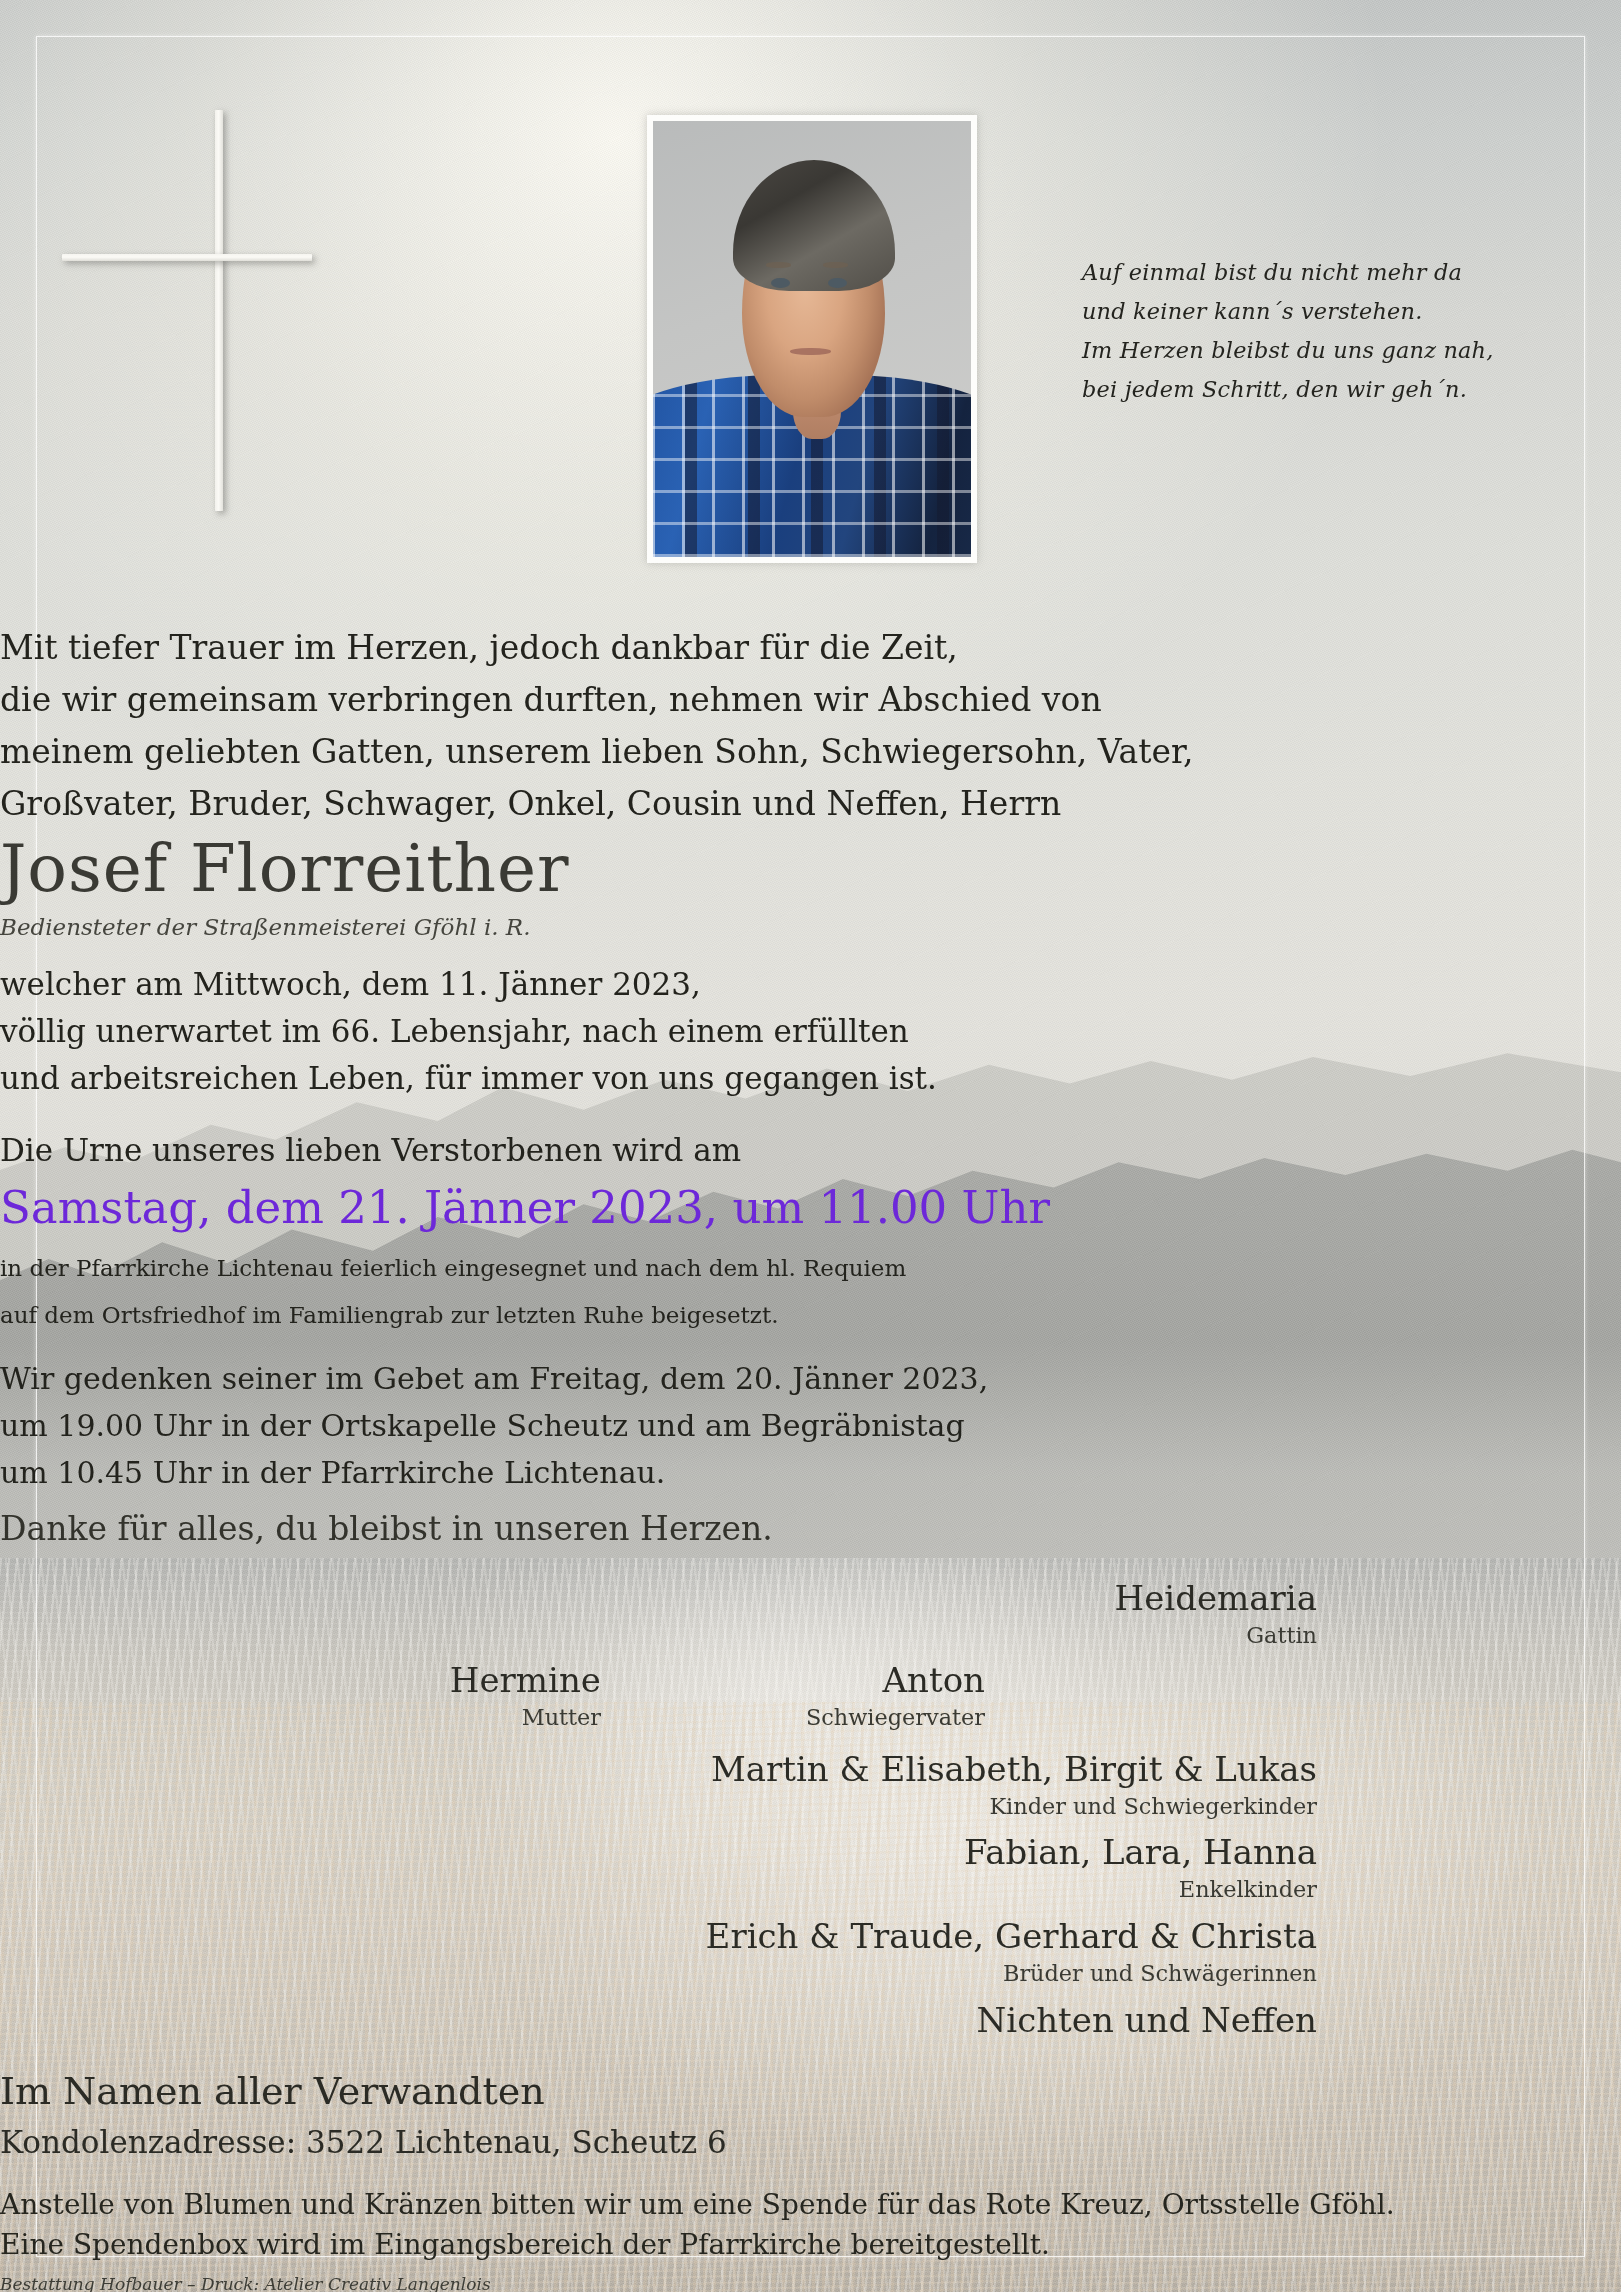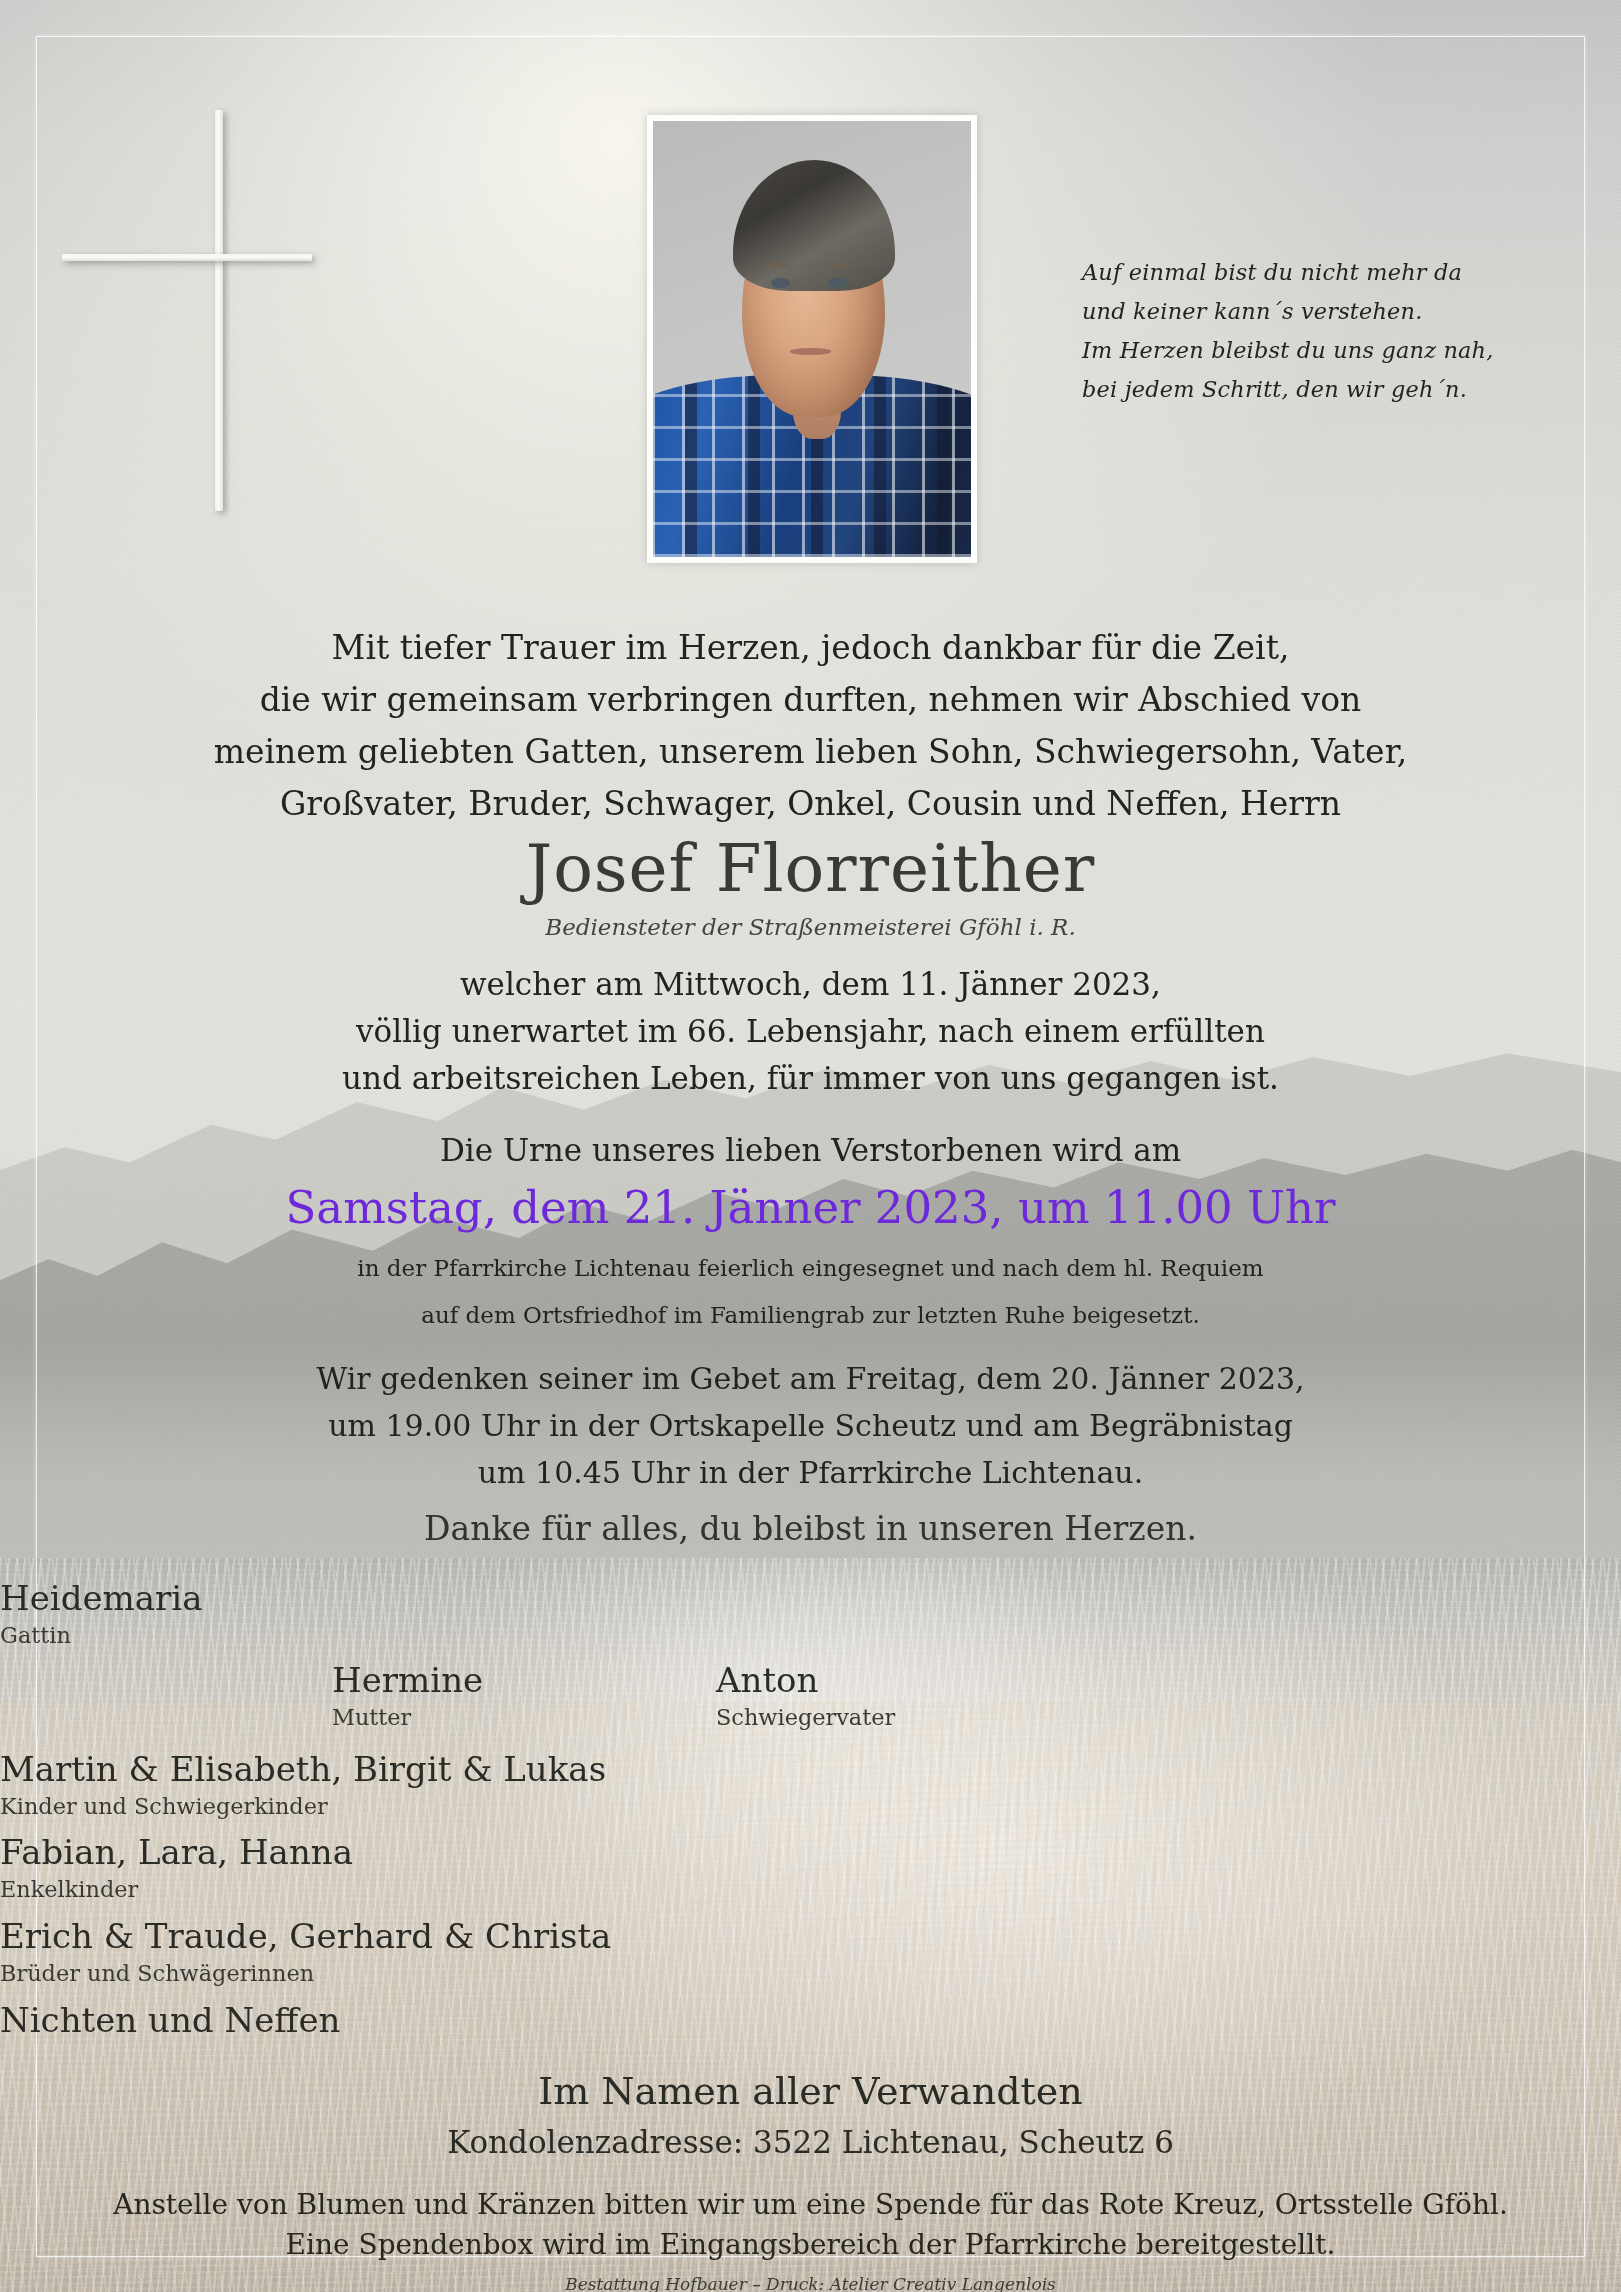--- a/index.html
+++ b/index.html
@@ -196,33 +196,33 @@
   
   .poem {
     position:absolute; left:1055px; top:253px; width:502px;
     font-family:"DejaVu Serif","Liberation Serif",serif;
     font-size:22.4px; line-height:39px; color:#24241f; font-style:italic;
     letter-spacing:0.2px;
     margin-left:27px;
   }
   .poem div { white-space:nowrap; }
 
-  .blk { position:absolute; left:0; width:1621px; text-align:center; }
+  .blk { position:absolute; left:0; width:1621px; text-align:left; }
 
   .intro  { top:622px;  font-size:33px; line-height:52px; color:#23231d; }
   .name   { top:831px;  font-size:66px; line-height:75px; color:#3a3a34; letter-spacing:0.9px; }
   .role   { top:913px; font-size:23px; line-height:29px; color:#45453e; font-style:italic; }
   .death  { top:961px; font-size:31px; line-height:47px; color:#23231d; }
   .urne   { top:1128px; font-size:31px; line-height:45px; color:#23231d; }
   .datum  { top:1180px; font-size:45px; line-height:56px; color:#6d28d9; }
   .place  { top:1245px; font-size:23px; line-height:47px; color:#23231d; }
   .gedenk { top:1343px; font-size:30px; line-height:47px; color:#23231d;margin-top:12px; }
   .danke  { top:1505px; font-size:33px; line-height:47px; color:#33332c; }
 
-  .fam { position:absolute; left:0; width:1317px; text-align:left; }
+  .fam { position:absolute; left:0; width:1317px; text-align:right; }
   .fam .nm  { font-size:34px; line-height:43px; color:#2b2b25; }
   .fam .rel { font-size:22.4px; line-height:30px; color:#3a3a33; }
 
   .f-gattin { top:1577px; }
   .f-row2   { top:1659px; }
   .f-row2 .cols { display:flex; justify-content:center; gap:115px; }
   .f-row2 .col  { width:269px; }
   .f-kinder { top:1748px; }
   .f-enkel  { top:1831px; }
   .f-brueder{ top:1915px; }

